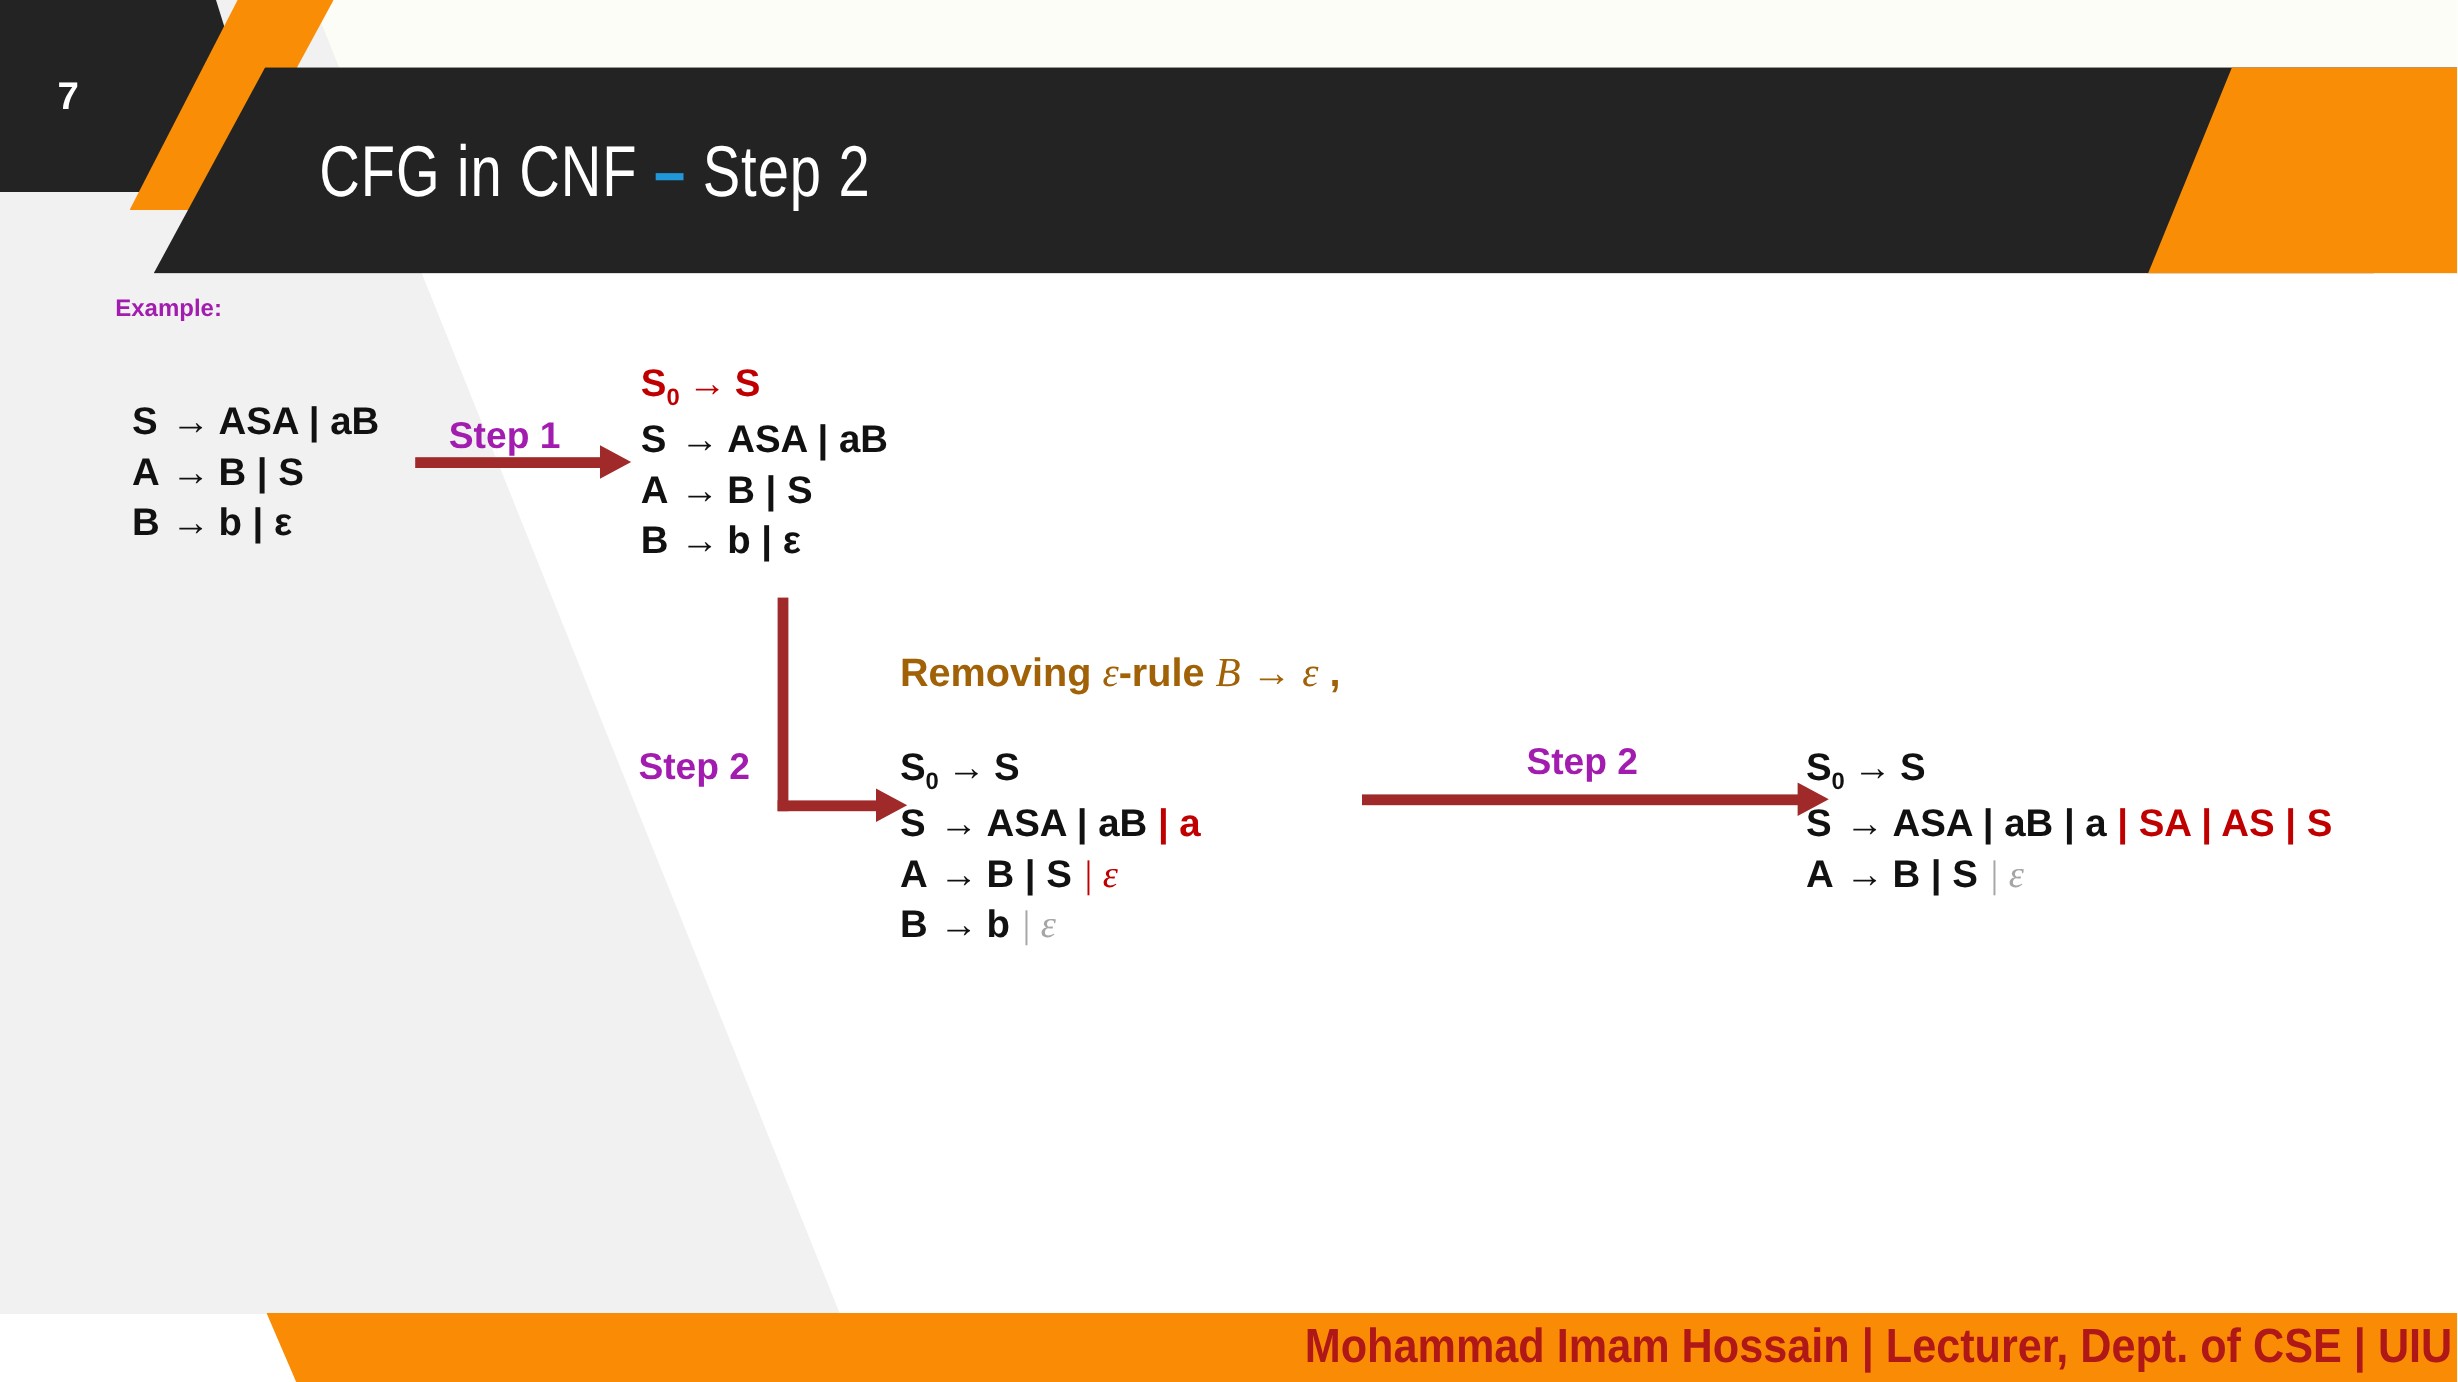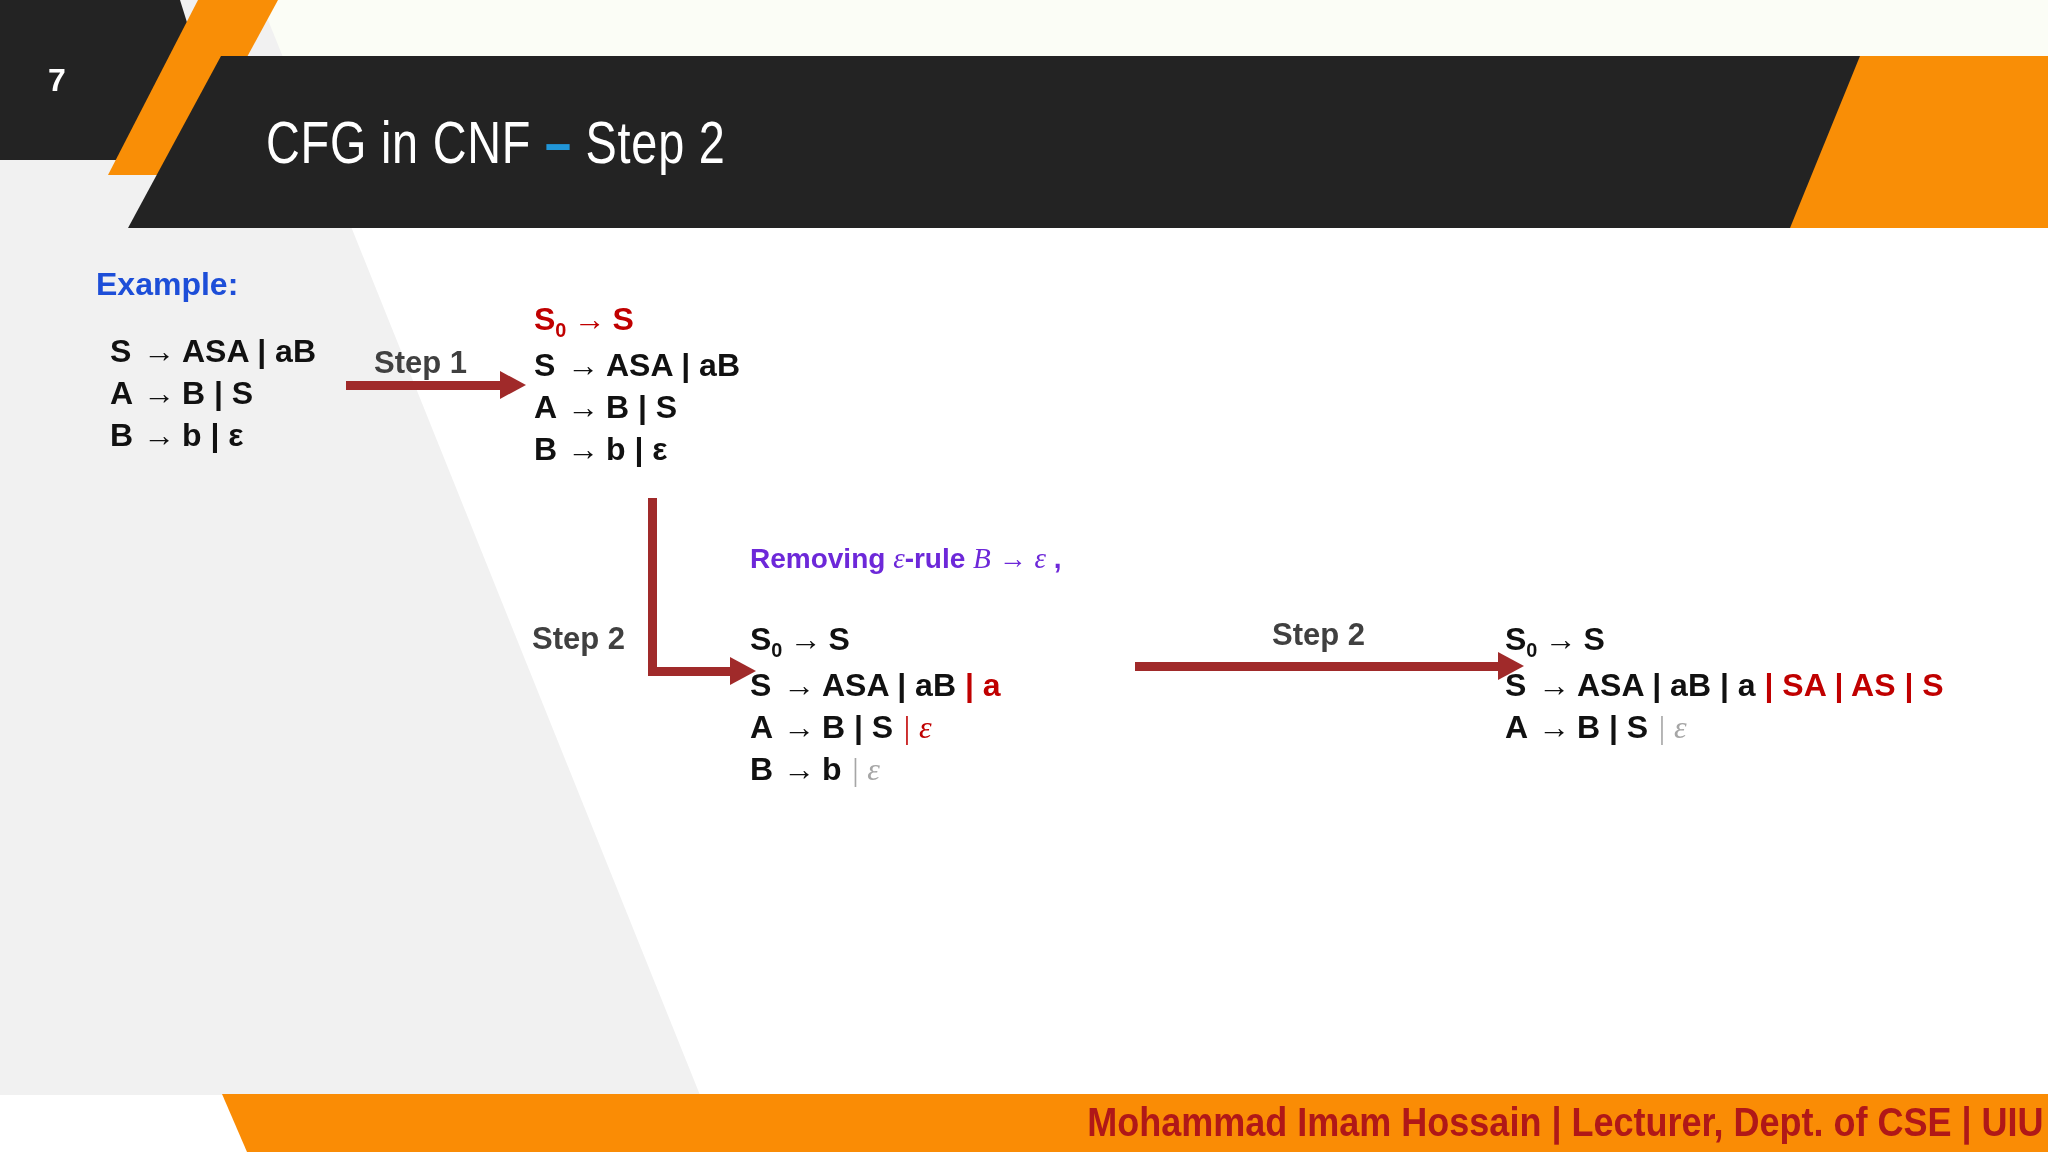--- a/index.html
+++ b/index.html
@@ -89,23 +89,23 @@
     letter-spacing: 1px;
   }
   .slide-title .dash {
     color: #2196d8;
     font-weight: 700;
   }
 
   
   .example-label {
     position: absolute;
-    left: 96px; top: 266px;
-    color: #1d4ed8;
-    font-size: 32px;
+    left: 96px; top: 246px;
+    color: #a21caf;
+    font-size: 20px;
     font-weight: bold;
   }
 
   .gram {
     position: absolute;
     font-size: 32px;
     font-weight: bold;
     color: #111111;
     line-height: 1.32;
     white-space: nowrap;
@@ -134,38 +134,38 @@
 
   
   #gram-original { left: 110px; top: 330px; }
   #gram-step1    { left: 534px; top: 298px; }
   #gram-mid      { left: 750px; top: 618px; }
   #gram-right    { left: 1505px; top: 618px; }
 
   
   .removing {
     position: absolute;
-    font-size: 28px;
-    font-weight: bold;
-    color: #6d28d9;
+    font-size: 33px;
+    font-weight: bold;
+    color: #a16207;
     white-space: nowrap;
   }
   .removing .it {
     font-family: "Liberation Serif", serif;
     font-style: italic;
     font-weight: normal;
     font-size: 1.04em;
   }
   #removing-b { left: 750px; top: 542px; }
   #removing-a { left: 1499px; top: 542px; }
 
   
   .step-label {
     position: absolute;
-    color: #404040;
+    color: #a21caf;
     font-size: 31px;
     font-weight: bold;
     white-space: nowrap;
   }
   #step1-label  { left: 374px; top: 345px; }
   #step2a-label { left: 532px; top: 621px; }
   #step2b-label { left: 1272px; top: 617px; }
 
   .arrow-shaft {
     position: absolute;

